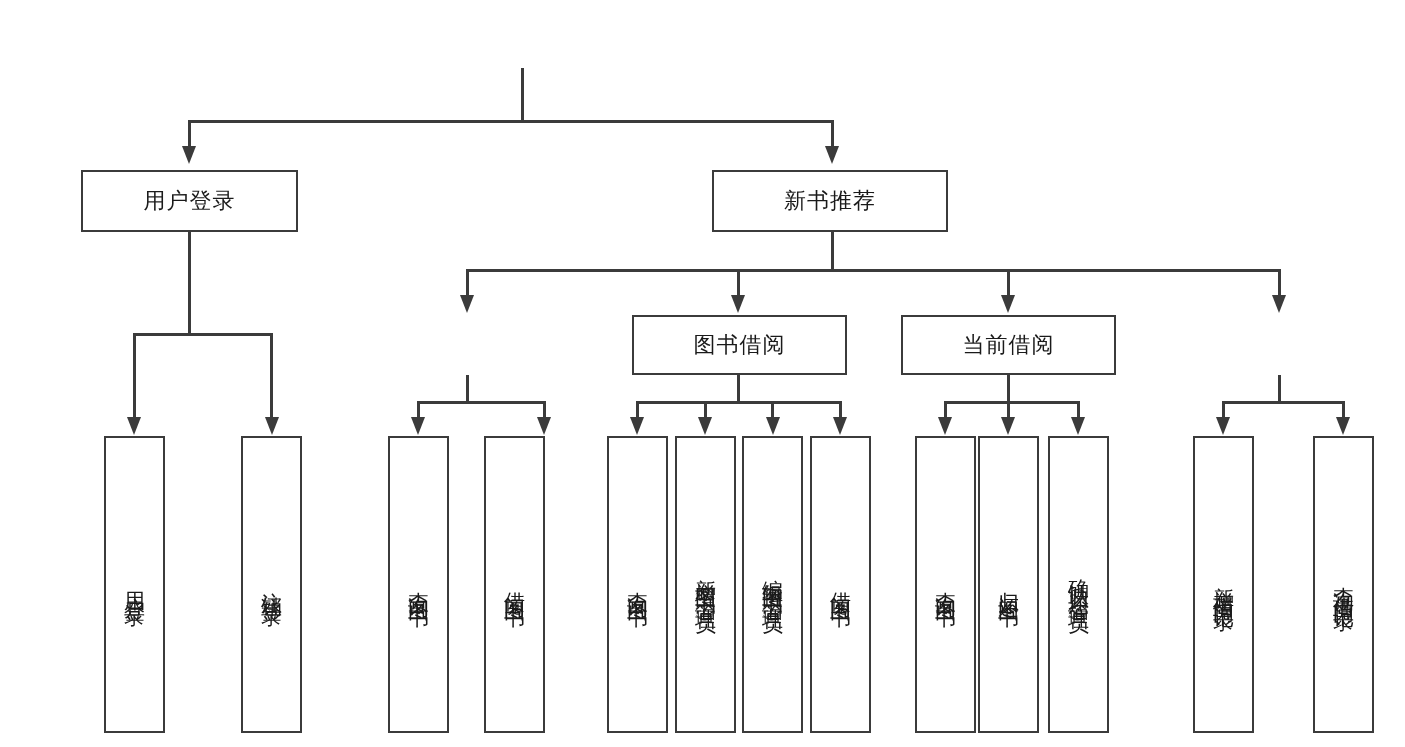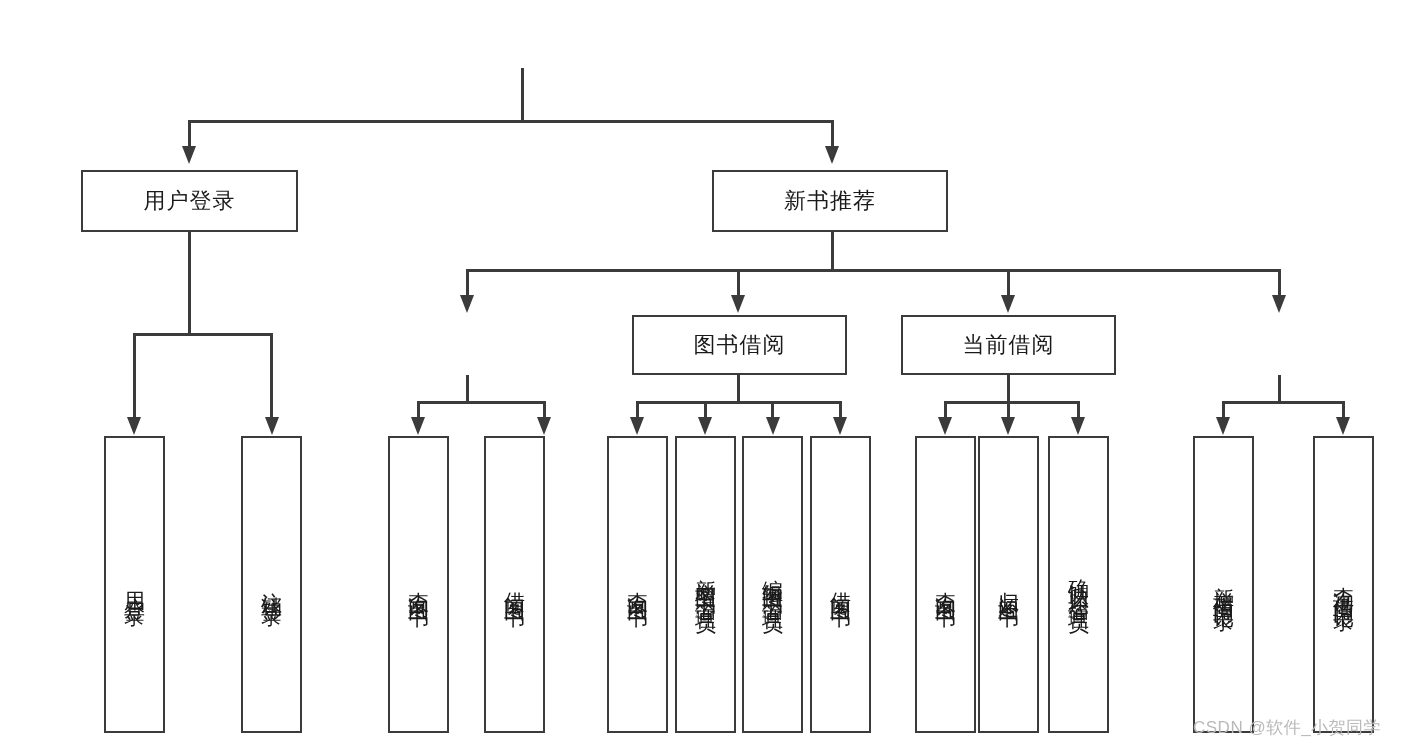--- a/index.html
+++ b/index.html
@@ -198,15 +198,14 @@
     <span class="label">确认归还（管理员）</span>
   </div>
 
   <div class="node vert" style="left:1193px;top:436px;width:61px;height:297px;">
     <span class="label">新增借阅记录</span>
   </div>
   <div class="node vert" style="left:1313px;top:436px;width:61px;height:297px;">
     <span class="label">查询借阅记录</span>
   </div>
 
-  <div id="watermark" style="left:1193px;top:716px;">CSDN @软件_小贺同学</div>
 
 </div>
 
 </body></html>

